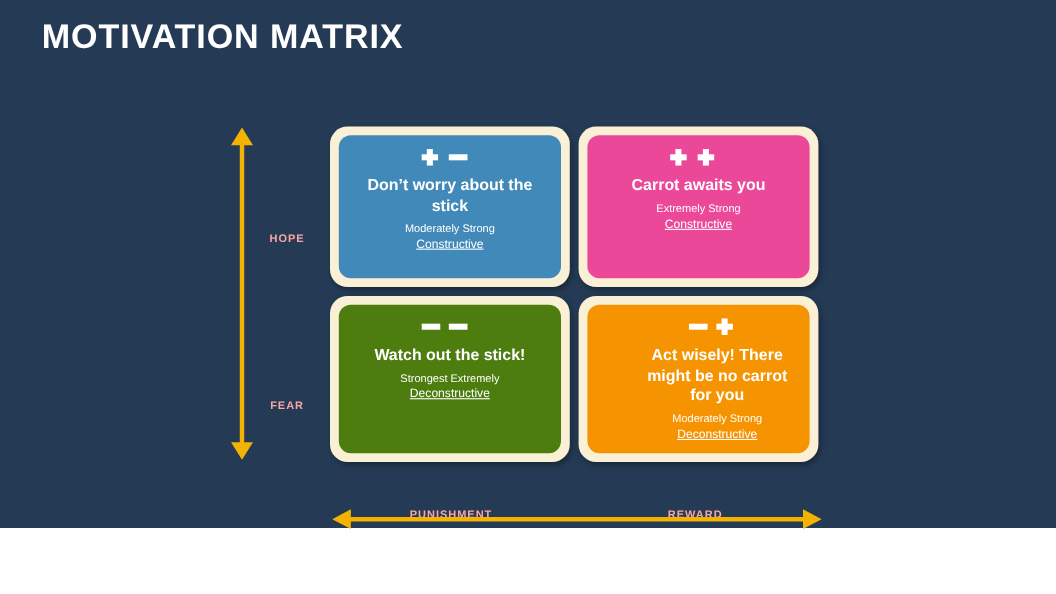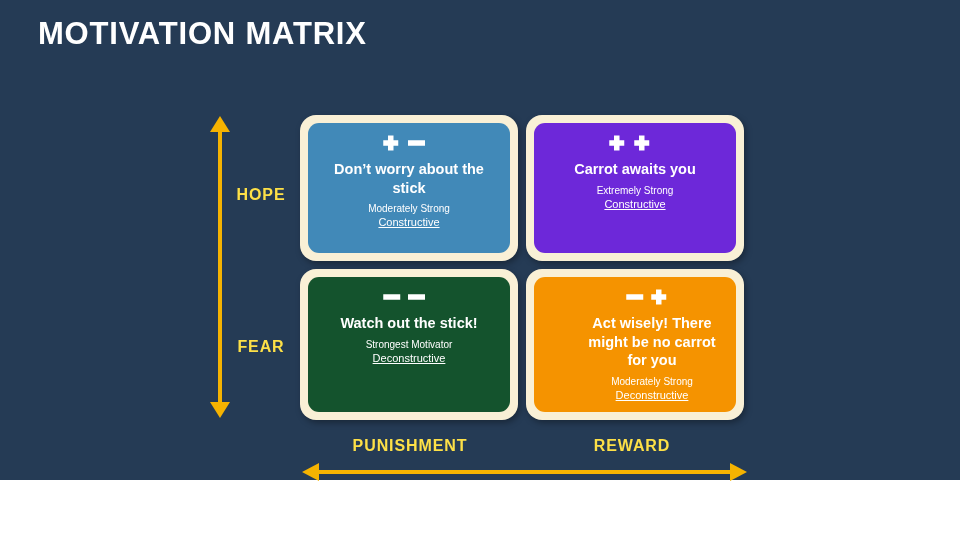--- a/index.html
+++ b/index.html
@@ -36,26 +36,27 @@
     position: absolute;
     left: 208px;
     top: 116px;
     width: 24px;
     height: 302px;
   }
   .v-axis svg { display: block; }
 
   .axis-label {
     position: absolute;
-    color: #fde047;
-    font-size: 16px;
+    color: #fca5a5;
+    font-size: 10px;
     font-weight: bold;
     letter-spacing: 0.9px;
     white-space: nowrap;
     text-align: center;
+    margin-top: 26px;
   }
   #label-hope { left: 232px; top: 186px; width: 58px; }
   #label-fear { left: 232px; top: 338px; width: 58px; }
 
   
   .h-axis {
     position: absolute;
     left: 302px;
     top: 461px;
     width: 445px;
@@ -158,45 +159,45 @@
             <rect x="25" y="7.25" width="17" height="5.5" fill="#ffffff"></rect>
           </svg>
         </div>
         <div class="card-headline">Don’t worry about the stick</div>
         <div class="card-strength">Moderately Strong</div>
         <div class="card-nature">Constructive</div>
       </div>
     </div>
 
     <div class="card-frame" style="background: rgb(249, 240, 214);">
-      <div class="card-body" id="body-1" style="background: #6d28d9;">
+      <div class="card-body" id="body-1" style="background: #ec4899;">
         <div class="card-signs">
           <svg width="52" height="20" viewBox="0 0 52 20">
             <rect x="5" y="2.5" width="5.5" height="15" fill="#ffffff"></rect>
             <rect x="0.25" y="7.25" width="15" height="5.5" fill="#ffffff"></rect>
             <rect x="30" y="2.5" width="5.5" height="15" fill="#ffffff"></rect>
             <rect x="25.25" y="7.25" width="15" height="5.5" fill="#ffffff"></rect>
           </svg>
         </div>
         <div class="card-headline">Carrot awaits you</div>
         <div class="card-strength">Extremely Strong</div>
         <div class="card-nature">Constructive</div>
       </div>
     </div>
 
     <div class="card-frame" style="background: rgb(249, 240, 214);">
-      <div class="card-body" id="body-2" style="background: #14532d;">
+      <div class="card-body" id="body-2" style="background: #4d7c0f;">
         <div class="card-signs">
           <svg width="52" height="20" viewBox="0 0 52 20">
             <rect x="0.25" y="7.25" width="17" height="5.5" fill="#ffffff"></rect>
             <rect x="25" y="7.25" width="17" height="5.5" fill="#ffffff"></rect>
           </svg>
         </div>
         <div class="card-headline">Watch out the stick!</div>
-        <div class="card-strength">Strongest Motivator</div>
+        <div class="card-strength">Strongest Extremely</div>
         <div class="card-nature">Deconstructive</div>
       </div>
     </div>
 
     <div class="card-frame" style="background: rgb(249, 240, 214);">
       <div class="card-body" id="body-3" style="background: rgb(245, 147, 0); padding-left: 44px;">
         <div class="card-signs">
           <svg width="52" height="20" viewBox="0 0 52 20">
             <rect x="0.25" y="7.25" width="17" height="5.5" fill="#ffffff"></rect>
             <rect x="30" y="2.5" width="5.5" height="15" fill="#ffffff"></rect>

